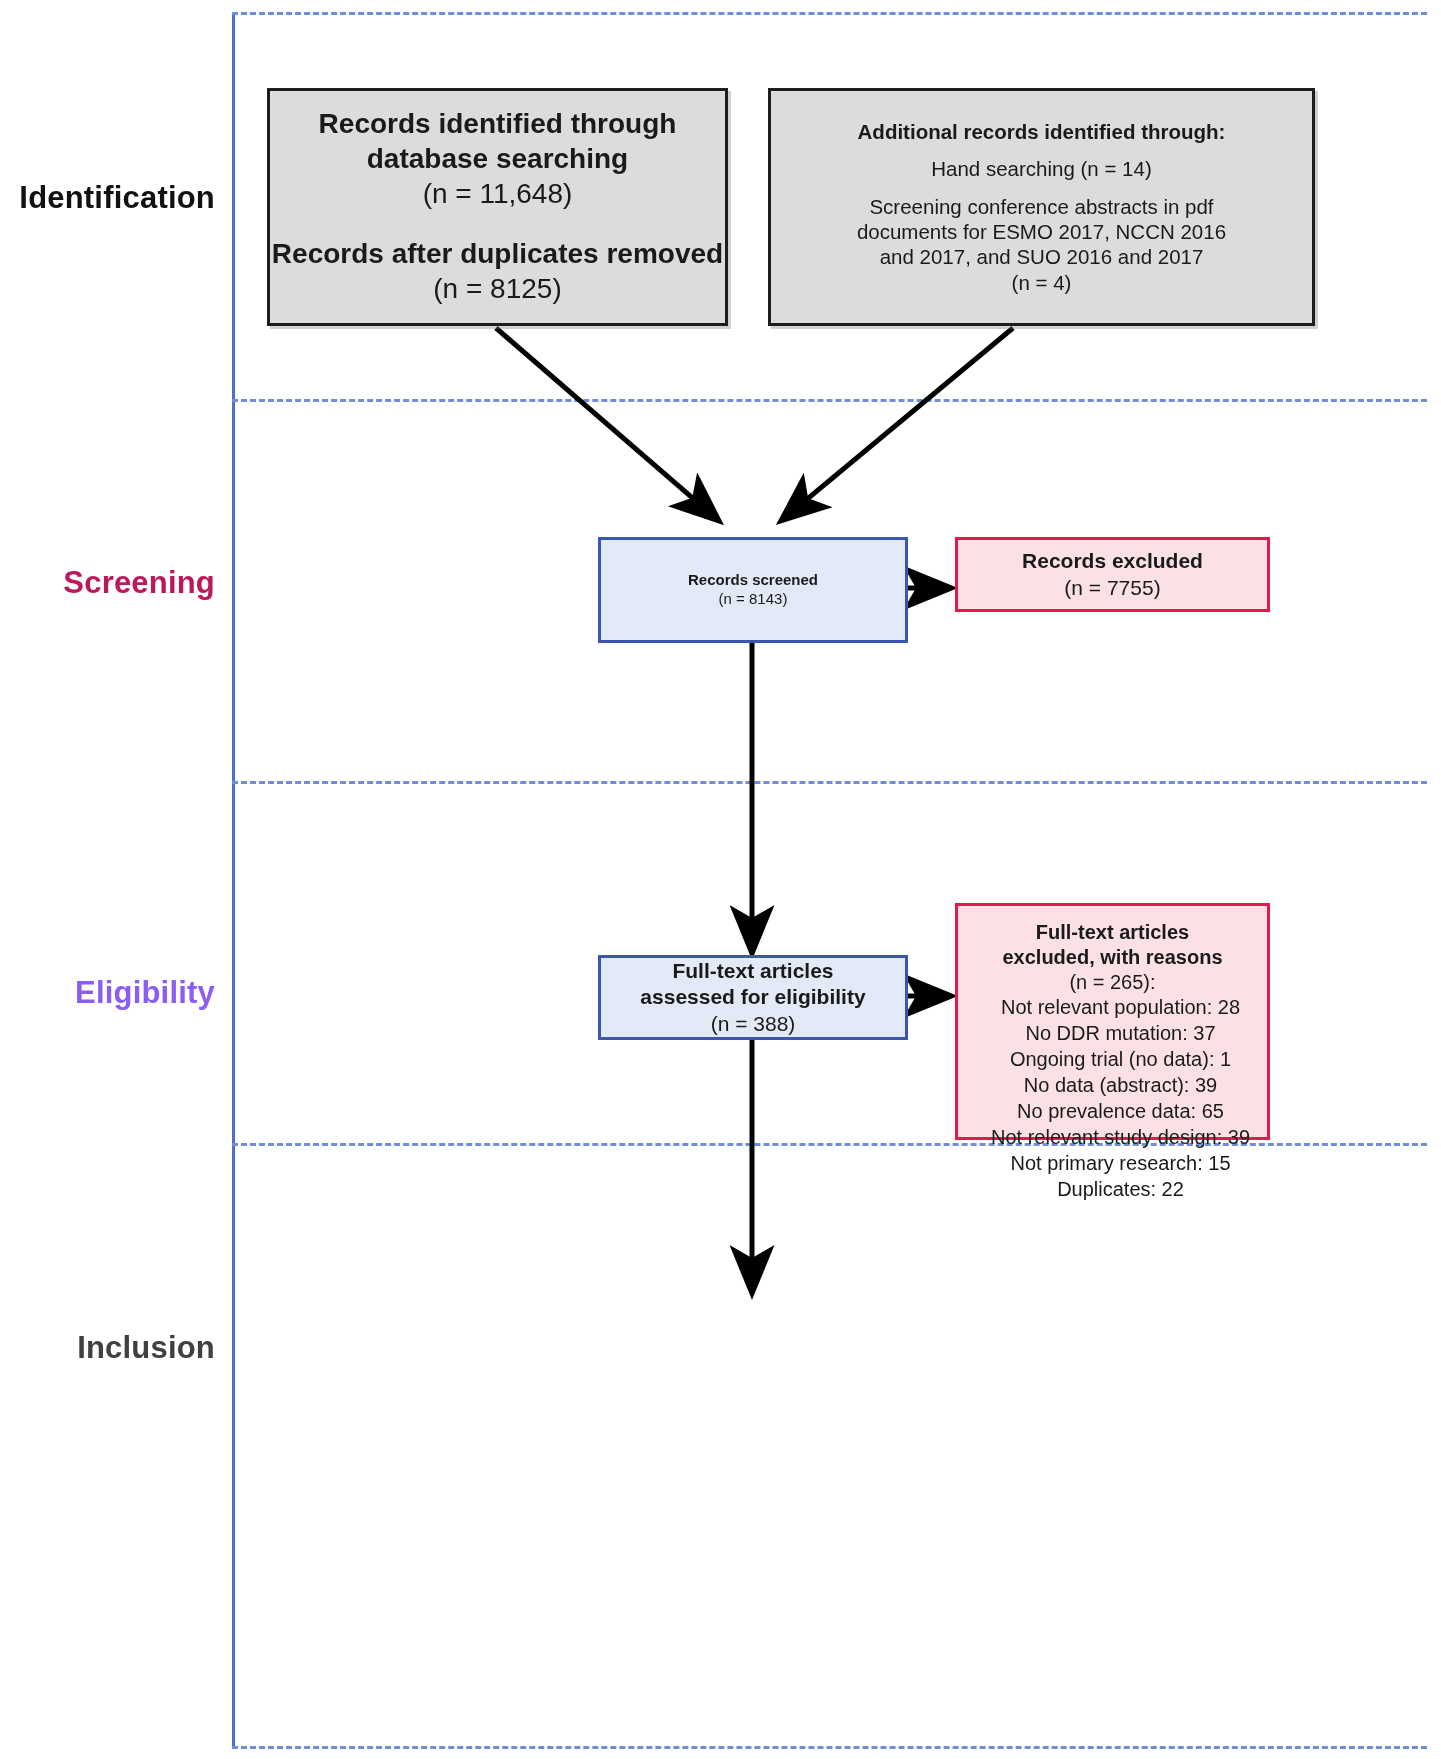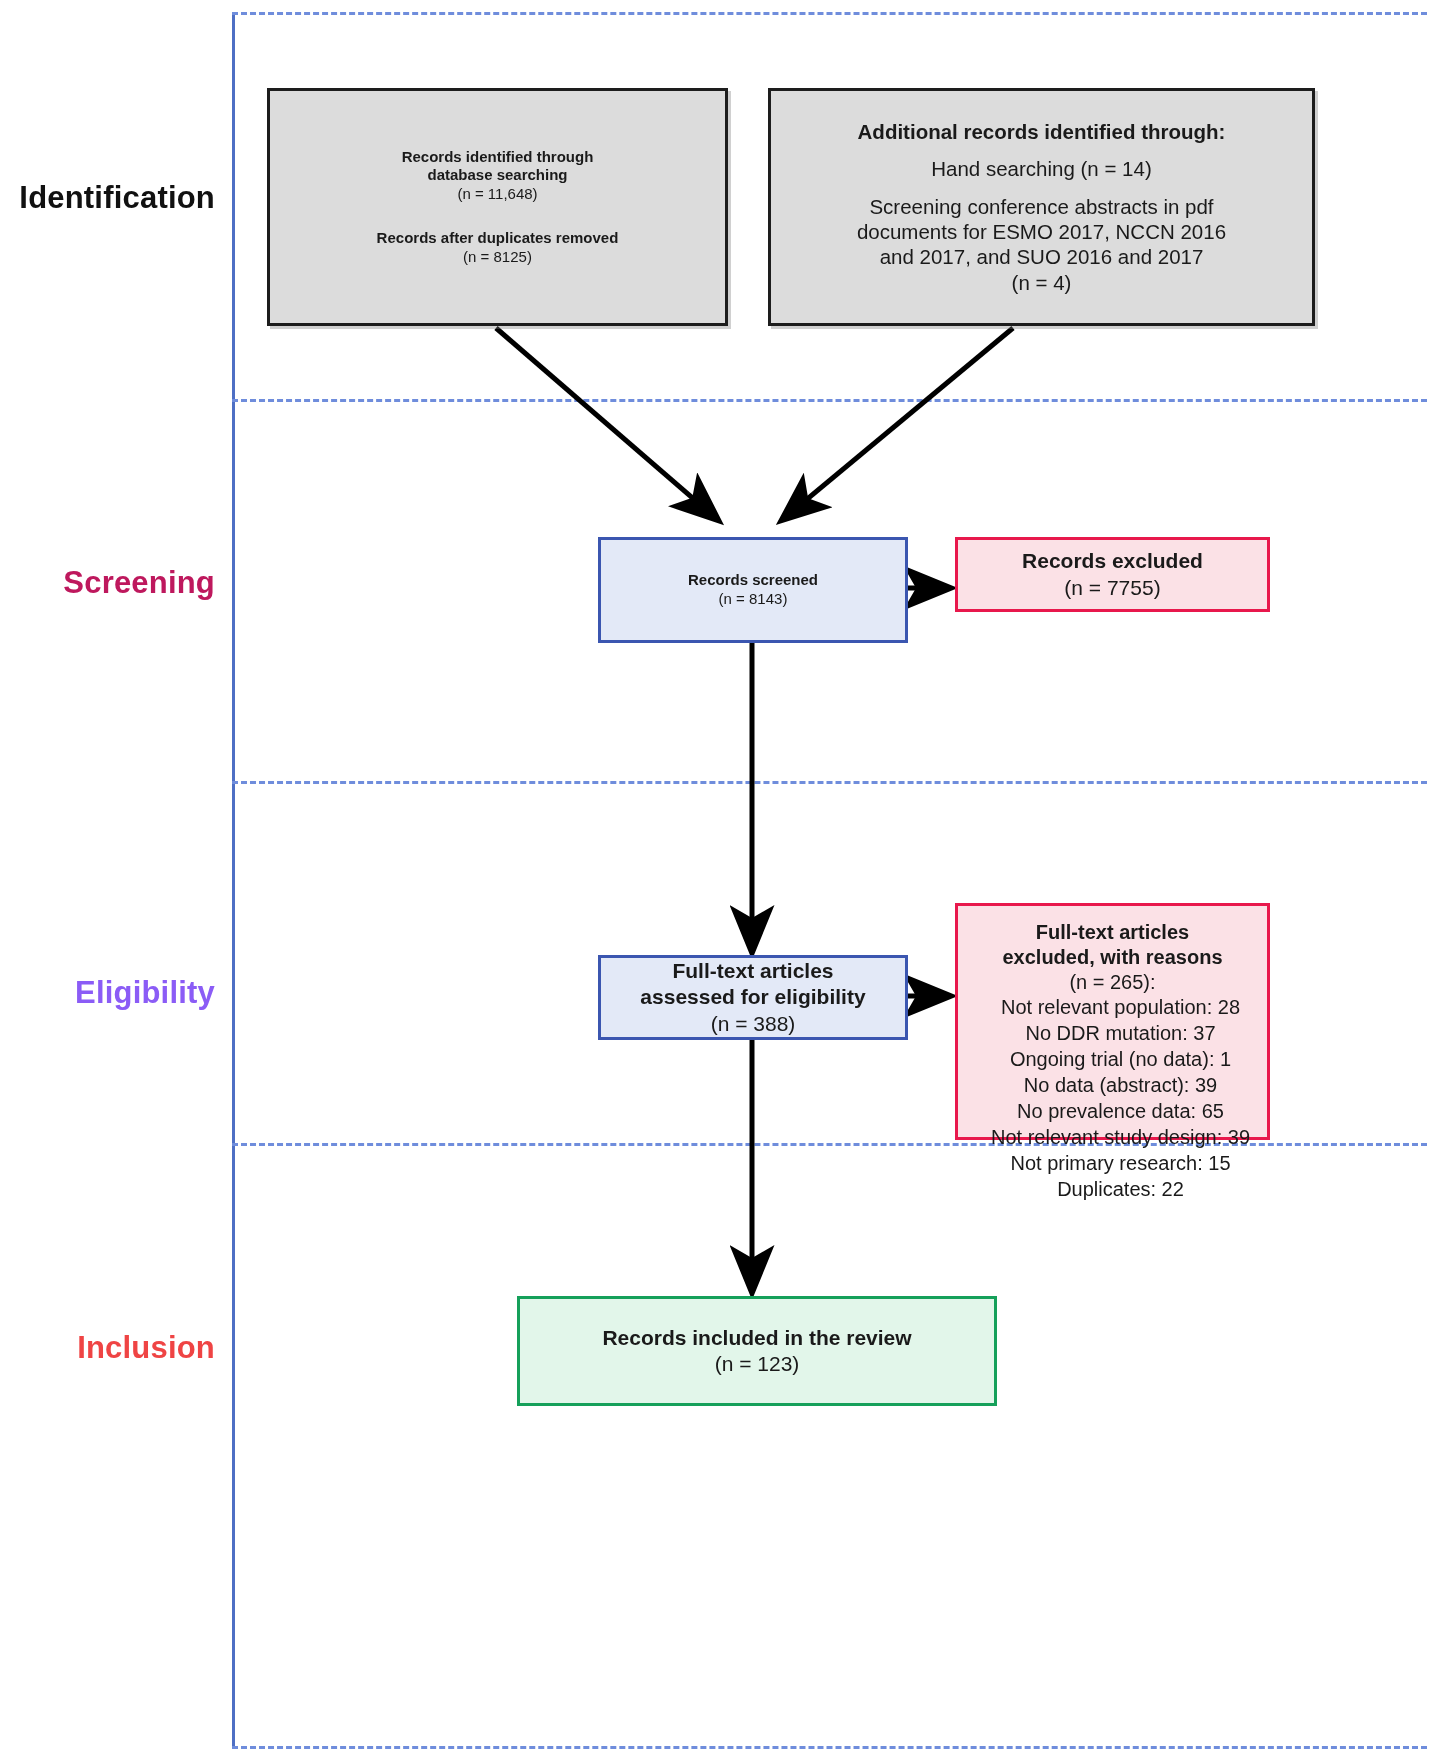--- a/index.html
+++ b/index.html
@@ -114,21 +114,21 @@
   <div class="lane-border-left"></div>
   <div class="lane-divider" style="top:12px;"></div>
   <div class="lane-divider" style="top:399px;"></div>
   <div class="lane-divider" style="top:781px;"></div>
   <div class="lane-divider" style="top:1143px;"></div>
   <div class="lane-divider" style="top:1746px;"></div>
 
   <div class="stage-label" style="top:180px; color:#111111;">Identification</div>
   <div class="stage-label" style="top:565px; color:#be185d;">Screening</div>
   <div class="stage-label" style="top:975px; color:#8b5cf6;">Eligibility</div>
-  <div class="stage-label" style="top:1330px; color:#ef4444;">Inclusion</div>
+  <div class="stage-label" style="top:1330px; color:#404040;">Inclusion</div>
 
   <svg id="connectors" viewBox="0 0 1441 1759">
     <defs>
       <marker id="arrowhead" markerWidth="11" markerHeight="9" refX="9.4" refY="4.5" orient="auto">
         <path d="M0,0 L11,4.5 L0,9 L2.6,4.5 Z" fill="#000000"></path>
       </marker>
     </defs>
 
     <line x1="496" y1="328" x2="718" y2="520" stroke="#000000" stroke-width="5" marker-end="url(#arrowhead)"></line>
 
@@ -136,21 +136,21 @@
 
     <line x1="908" y1="588" x2="950" y2="588" stroke="#000000" stroke-width="5" marker-end="url(#arrowhead)"></line>
 
     <line x1="752" y1="638" x2="752" y2="952" stroke="#000000" stroke-width="5" marker-end="url(#arrowhead)"></line>
 
     <line x1="908" y1="996" x2="950" y2="996" stroke="#000000" stroke-width="5" marker-end="url(#arrowhead)"></line>
 
     <line x1="752" y1="1040" x2="752" y2="1292" stroke="#000000" stroke-width="5" marker-end="url(#arrowhead)"></line>
   </svg>
 
-  <div class="box box-gray" style="left:267px; top:88px; width:461px; height:238px; font-size:15px;">
+  <div class="box box-gray" style="left:267px; top:88px; width:461px; height:238px; font-size:28px;">
     <span class="ln b">Records identified through</span>
     <span class="ln b">database searching</span>
     <span class="ln reg">(n = 11,648)</span>
     <span class="gap-md"></span>
     <span class="ln b">Records after duplicates removed</span>
     <span class="ln reg">(n = 8125)</span>
   </div>
 
   <div class="box box-gray" style="left:768px; top:88px; width:547px; height:238px; font-size:20.5px;">
     <span class="ln b">Additional records identified through:</span>
@@ -188,18 +188,14 @@
       <span class="ln reg">No DDR mutation: 37</span>
       <span class="ln reg">Ongoing trial (no data): 1</span>
       <span class="ln reg">No data (abstract): 39</span>
       <span class="ln reg">No prevalence data: 65</span>
       <span class="ln reg">Not relevant study design: 39</span>
       <span class="ln reg">Not primary research: 15</span>
       <span class="ln reg">Duplicates: 22</span>
     </div>
   </div>
 
-  <div class="box box-green" style="left:517px; top:1296px; width:480px; height:110px; font-size:21px;">
-    <span class="ln b">Records included in the review</span>
-    <span class="ln reg">(n = 123)</span>
-  </div>
 
 </div>
 
 </body></html>

